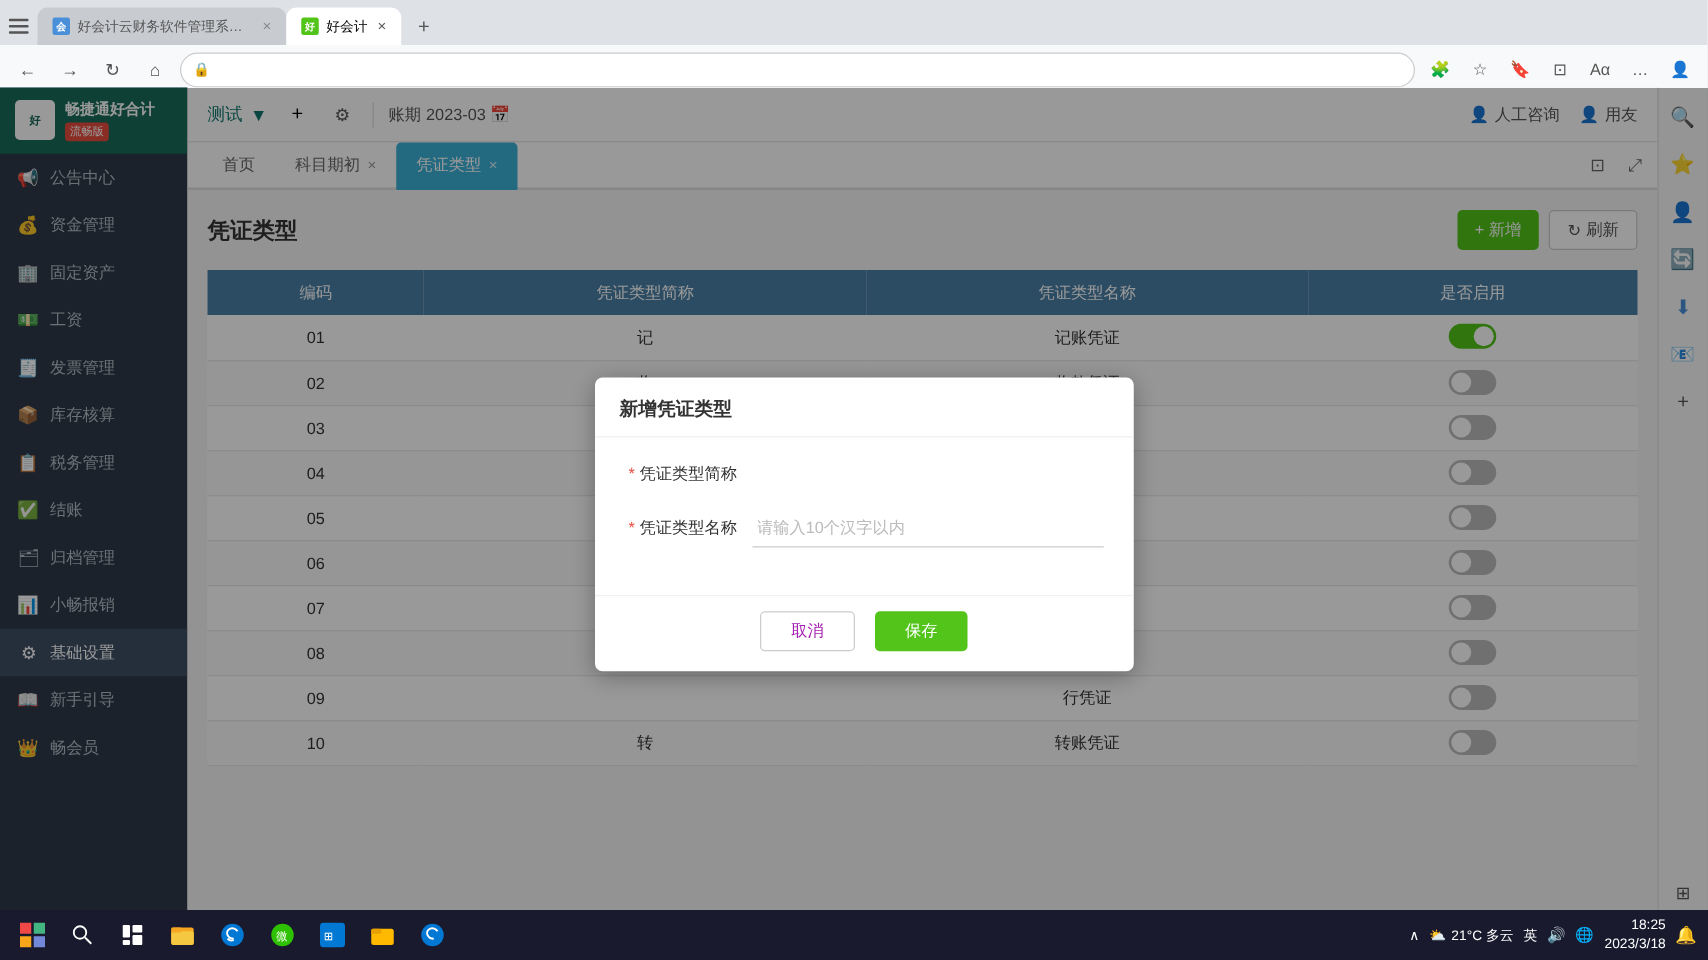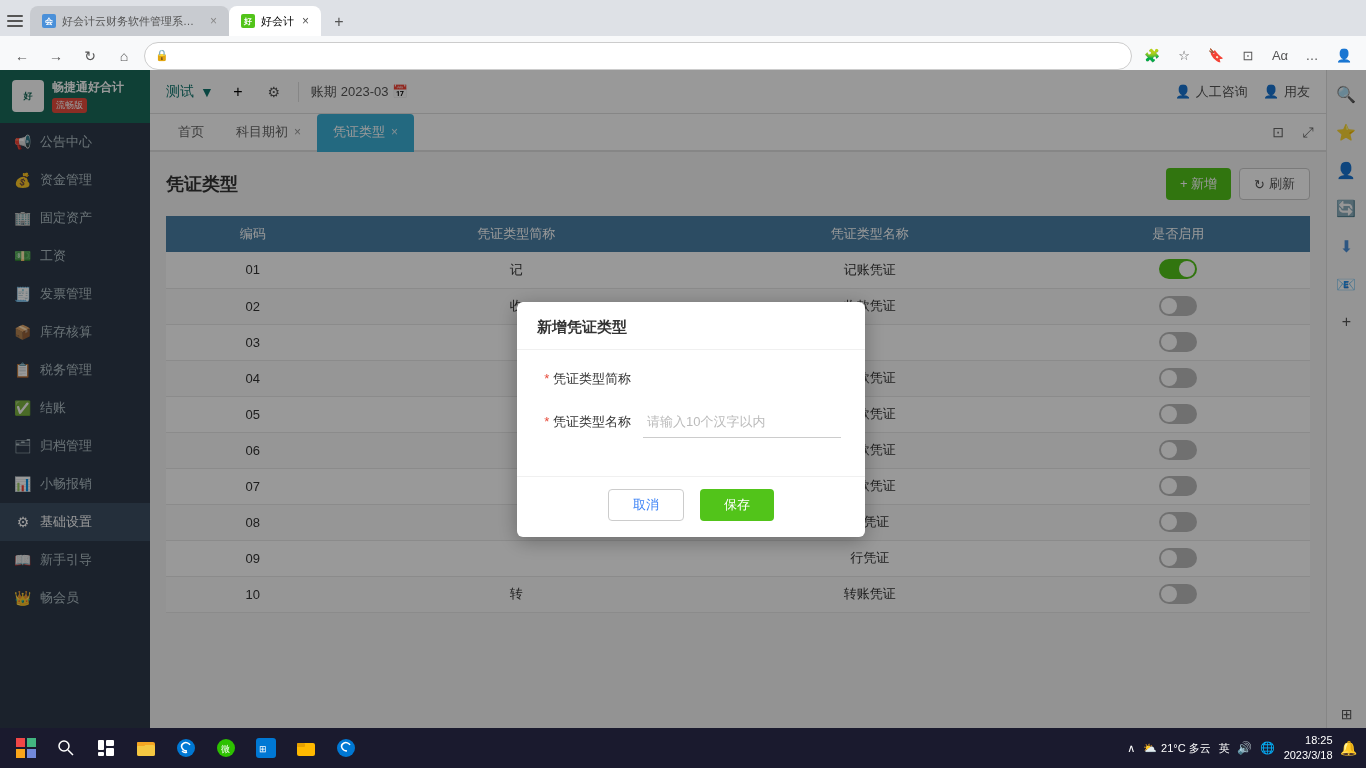--- a/index.html
+++ b/index.html
@@ -75,30 +75,30 @@
     .voucher-table tbody td { padding: 3px 12px; text-align: center; font-size: 13px; color: #333; }
 
     
     .toggle { width: 38px; height: 20px; border-radius: 10px; display: inline-flex; align-items: center; cursor: pointer; position: relative; }
     .toggle.on { background: #52c41a; justify-content: flex-end; padding-right: 2px; }
     .toggle.off { background: #bbb; justify-content: flex-start; padding-left: 2px; }
     .toggle-knob { width: 16px; height: 16px; background: #fff; border-radius: 50%; }
 
     
     .modal-overlay { position: fixed; top: 70px; left: 0; right: 0; bottom: 0; background: rgba(0,0,0,0.4); display: flex; align-items: center; justify-content: center; z-index: 1000; }
-    .modal { background: #fff; border-radius: 6px; width: 348px; padding: 0; box-shadow: 0 4px 20px rgba(0,0,0,0.3); margin-left: 16px; }
+    .modal { background: #fff; border-radius: 6px; width: 431px; padding: 0; box-shadow: 0 4px 20px rgba(0,0,0,0.3); margin-left: 16px; }
     .modal-header { padding: 16px 20px 12px; font-size: 15px; font-weight: bold; color: #333; border-bottom: 1px solid #f0f0f0; }
     .modal-body { padding: 20px 24px; }
     .modal-form-row { display: flex; align-items: center; margin-bottom: 18px; gap: 12px; }
     .modal-form-label { font-size: 13px; color: #333; width: 90px; text-align: right; flex-shrink: 0; }
     .modal-form-label::before { content: "* "; color: #e74c3c; }
     .modal-form-input { flex: 1; height: 32px; border: none; border-bottom: 1px solid #ccc; outline: none; font-size: 13px; color: #333; padding: 0 4px; }
     .modal-form-input::placeholder { color: #bbb; }
     .modal-footer { padding: 12px 20px 16px; display: flex; justify-content: center; gap: 16px; border-top: 1px solid #f0f0f0; }
-    .btn-cancel { padding: 6px 24px; border: 1px solid #ccc; background: #fff; border-radius: 4px; cursor: pointer; font-size: 13px; color: #3b82f6; }
+    .btn-cancel { padding: 6px 24px; border: 1px solid #ccc; background: #fff; border-radius: 4px; cursor: pointer; font-size: 13px; color: #a21caf; }
     .btn-save { padding: 6px 24px; border: none; background: #52c41a; border-radius: 4px; cursor: pointer; font-size: 13px; color: #fff; }
 
     
     .taskbar { position: absolute; bottom: 0; left: 0; right: 0; height: 40px; background: #1a1a2e; display: flex; align-items: center; padding: 0 8px; gap: 4px; z-index: 2000; }
     .taskbar-start { width: 36px; height: 36px; display: flex; align-items: center; justify-content: center; cursor: pointer; }
     .taskbar-icon { width: 36px; height: 36px; display: flex; align-items: center; justify-content: center; cursor: pointer; border-radius: 4px; }
     .taskbar-right { margin-left: auto; display: flex; align-items: center; gap: 8px; color: #fff; font-size: 11px; }
     .taskbar-time { text-align: right; line-height: 1.4; }
 
     

